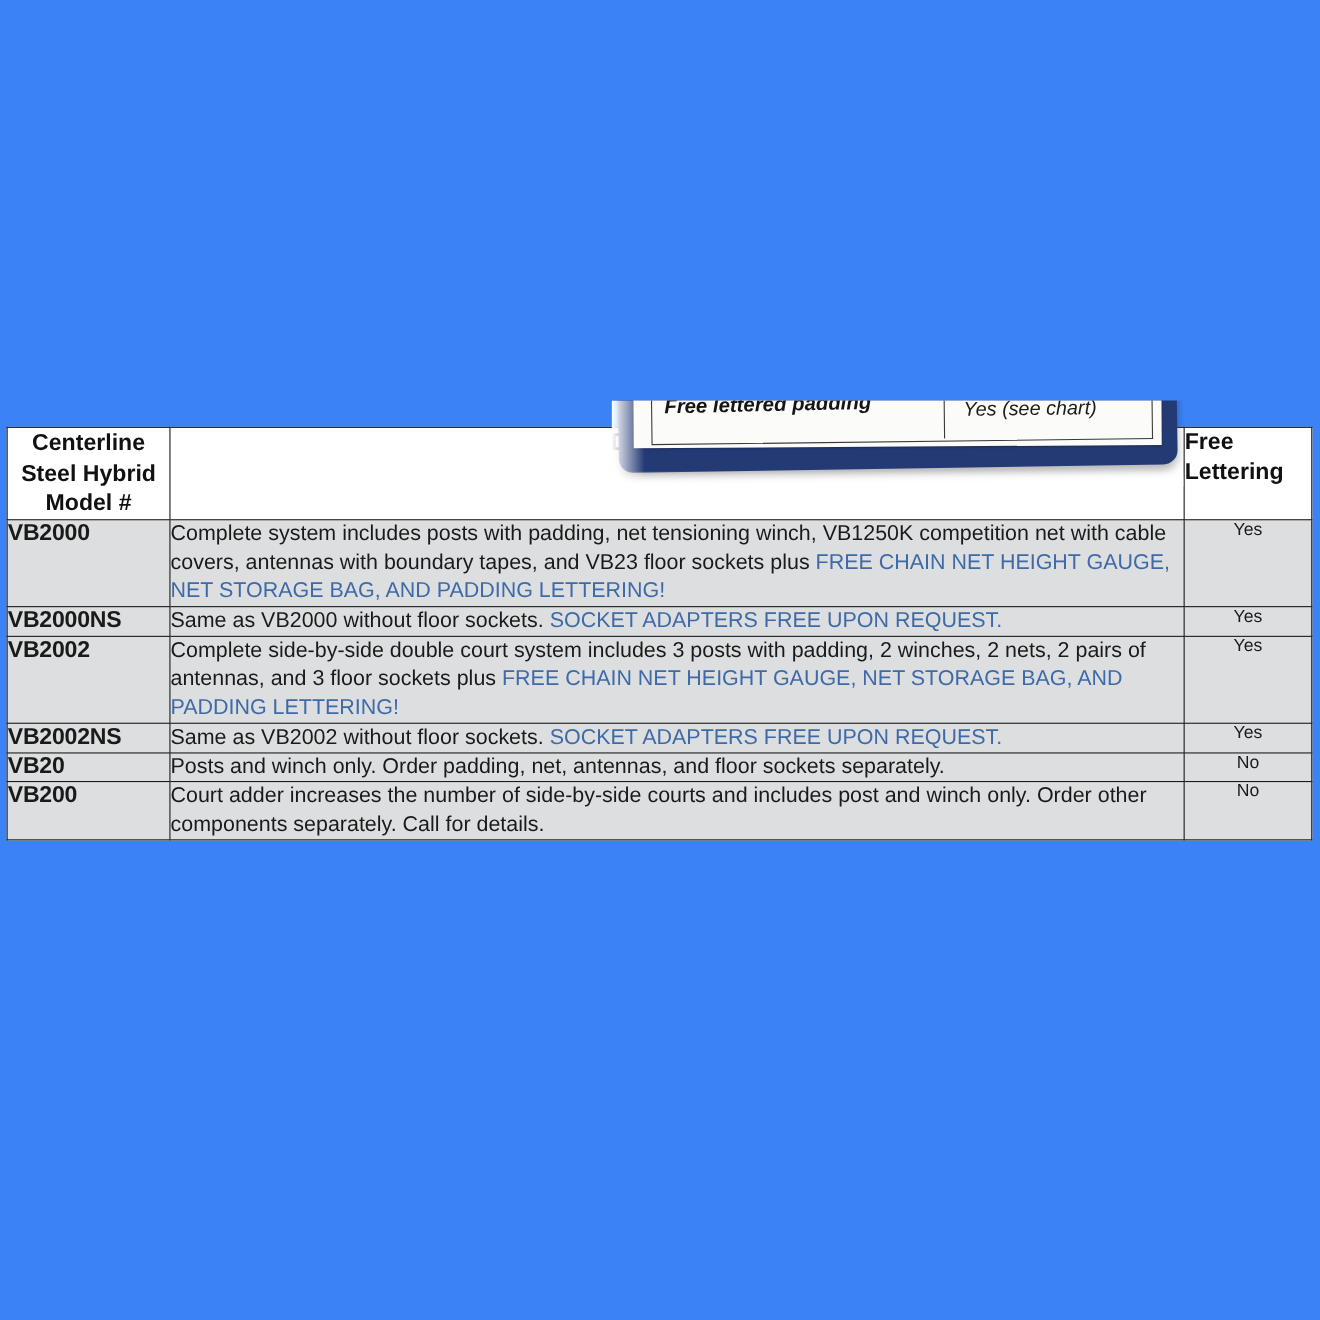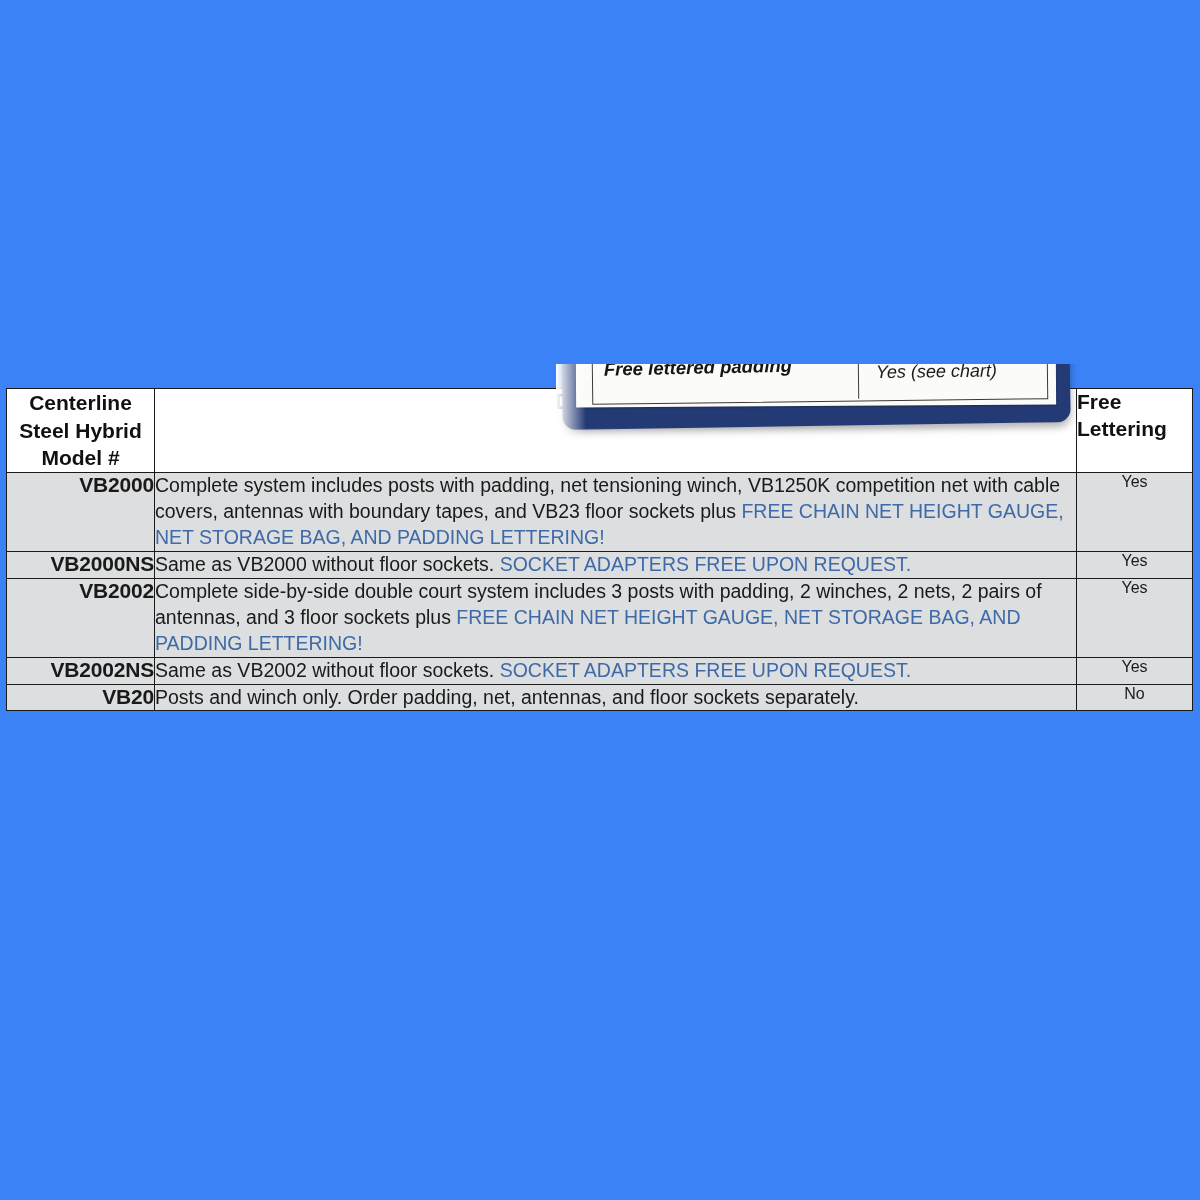--- a/index.html
+++ b/index.html
@@ -71,21 +71,21 @@
 
   
   tbody td {
     background: #dcdedf;
     color: #1a1a1a;
   }
 
   .c-model {
     font-size: 21px;
     font-weight: bold;
-    text-align: right;
+    text-align: left;
     padding: 6px 0 6px 8px;
     letter-spacing: -0.2px;
     margin-top: 12px;
   }
 
   .c-desc {
     font-size: 19.5px;
     text-align: left;
     line-height: 1.33;
     padding: 6px 10px 8px 10px;
@@ -242,20 +242,25 @@
         <tr>
           <td class="c-model">VB2002NS</td>
           <td class="c-desc"><span>Same as VB2002 without floor sockets. </span><span class="hl" style="color: rgb(63, 106, 168);">SOCKET ADAPTERS FREE UPON REQUEST.</span></td>
           <td class="c-free">Yes</td>
         </tr>
         <tr>
           <td class="c-model">VB20</td>
           <td class="c-desc"><span>Posts and winch only. Order padding, net, antennas, and floor sockets separately.</span></td>
           <td class="c-free">No</td>
         </tr>
+        <tr>
+          <td class="c-model">VB200</td>
+          <td class="c-desc"><span>Court adder increases the number of side-by-side courts and includes post and winch only. Order other components separately. Call for details.</span></td>
+          <td class="c-free">No</td>
+        </tr>
       </tbody>
   </table>
 
   <div id="promo-overlay">
     <div id="promo-board">
       <div id="promo-card">
         <div id="promo-inner-box"></div>
         <div id="promo-divider"></div>
         <div id="promo-label">Free lettered padding</div>
         <div id="promo-value">Yes (see chart)</div>

